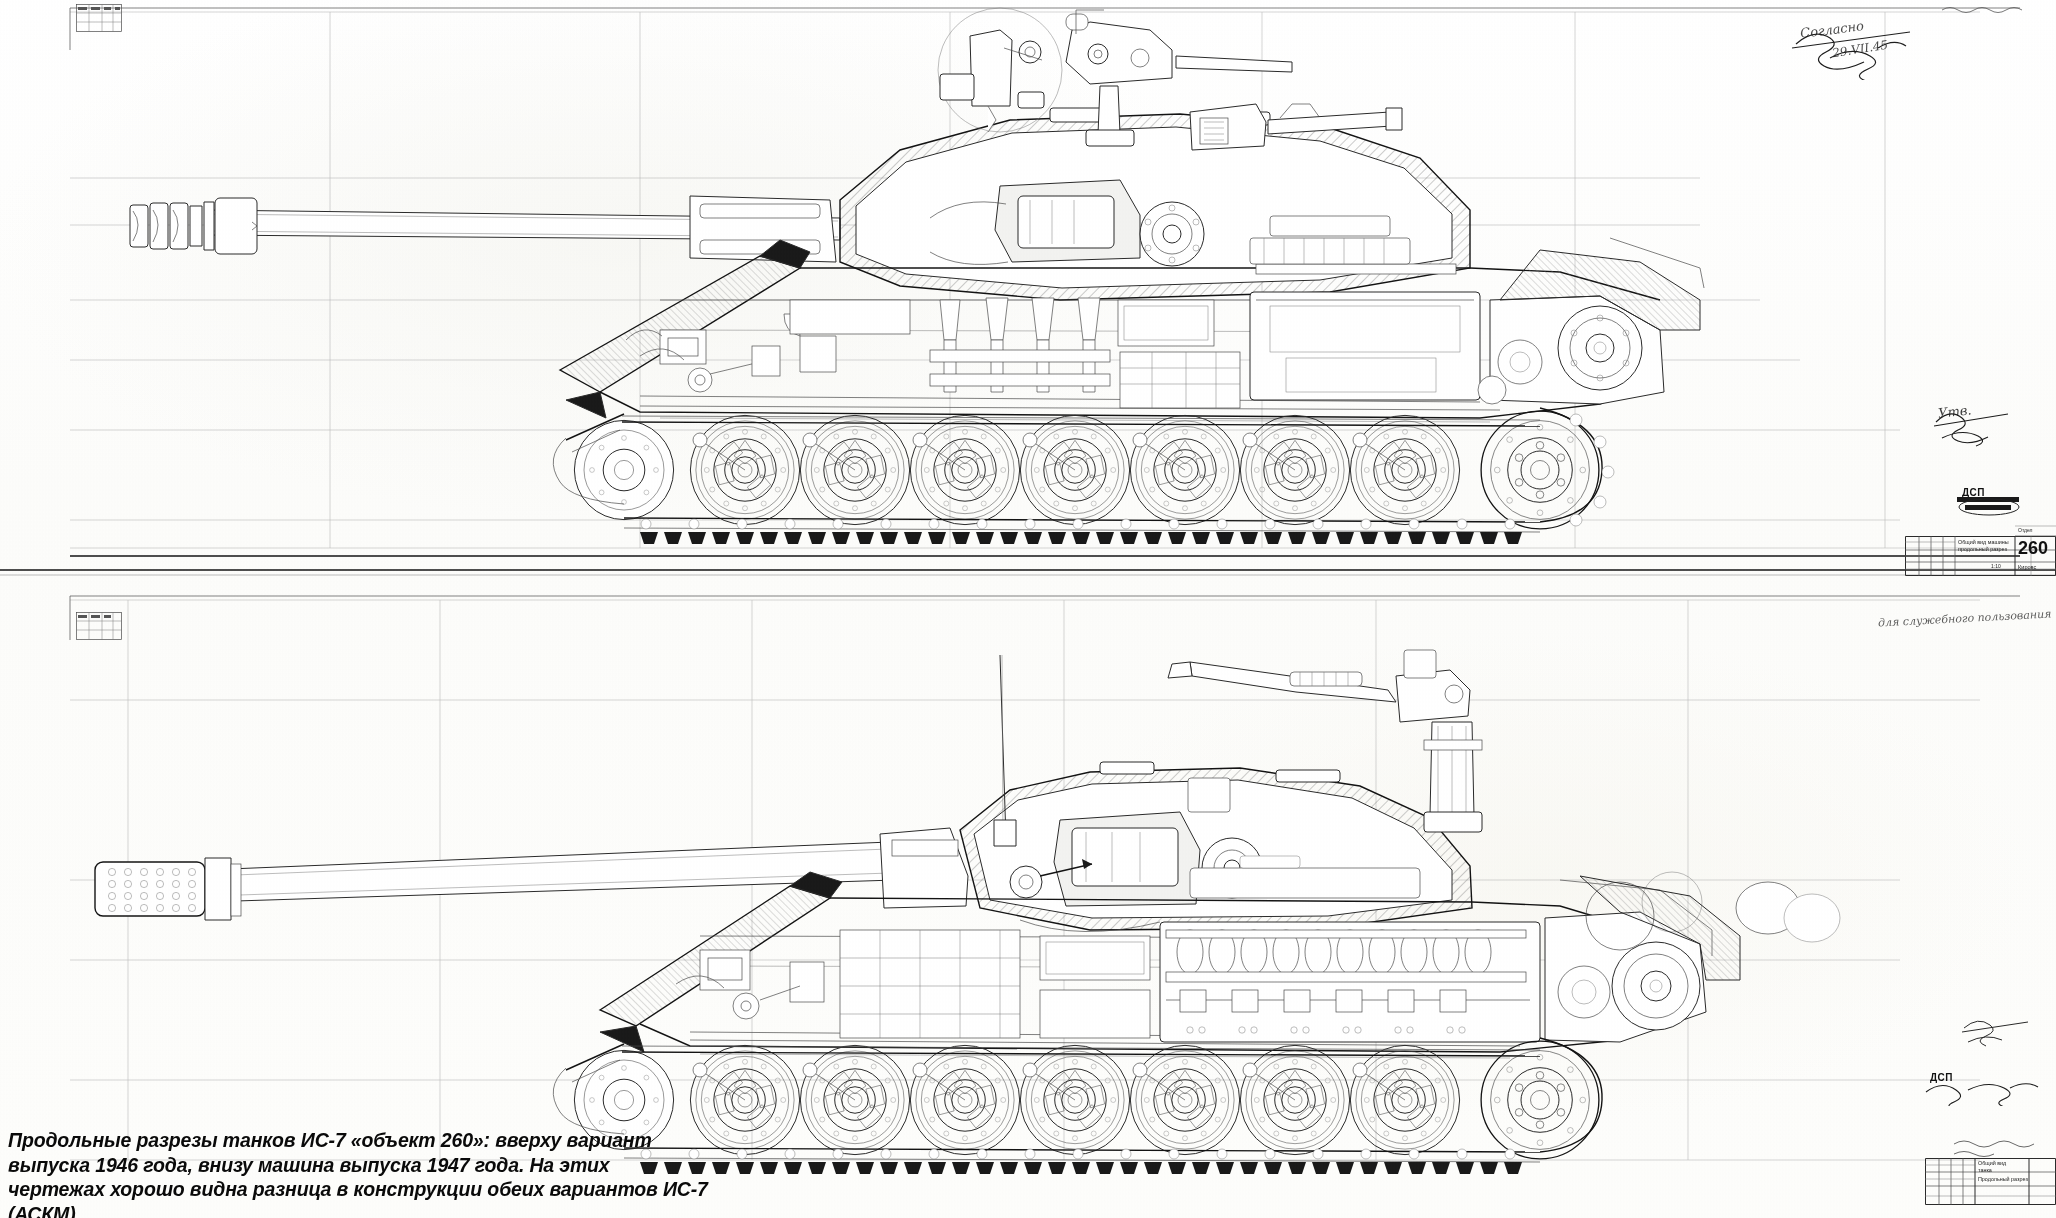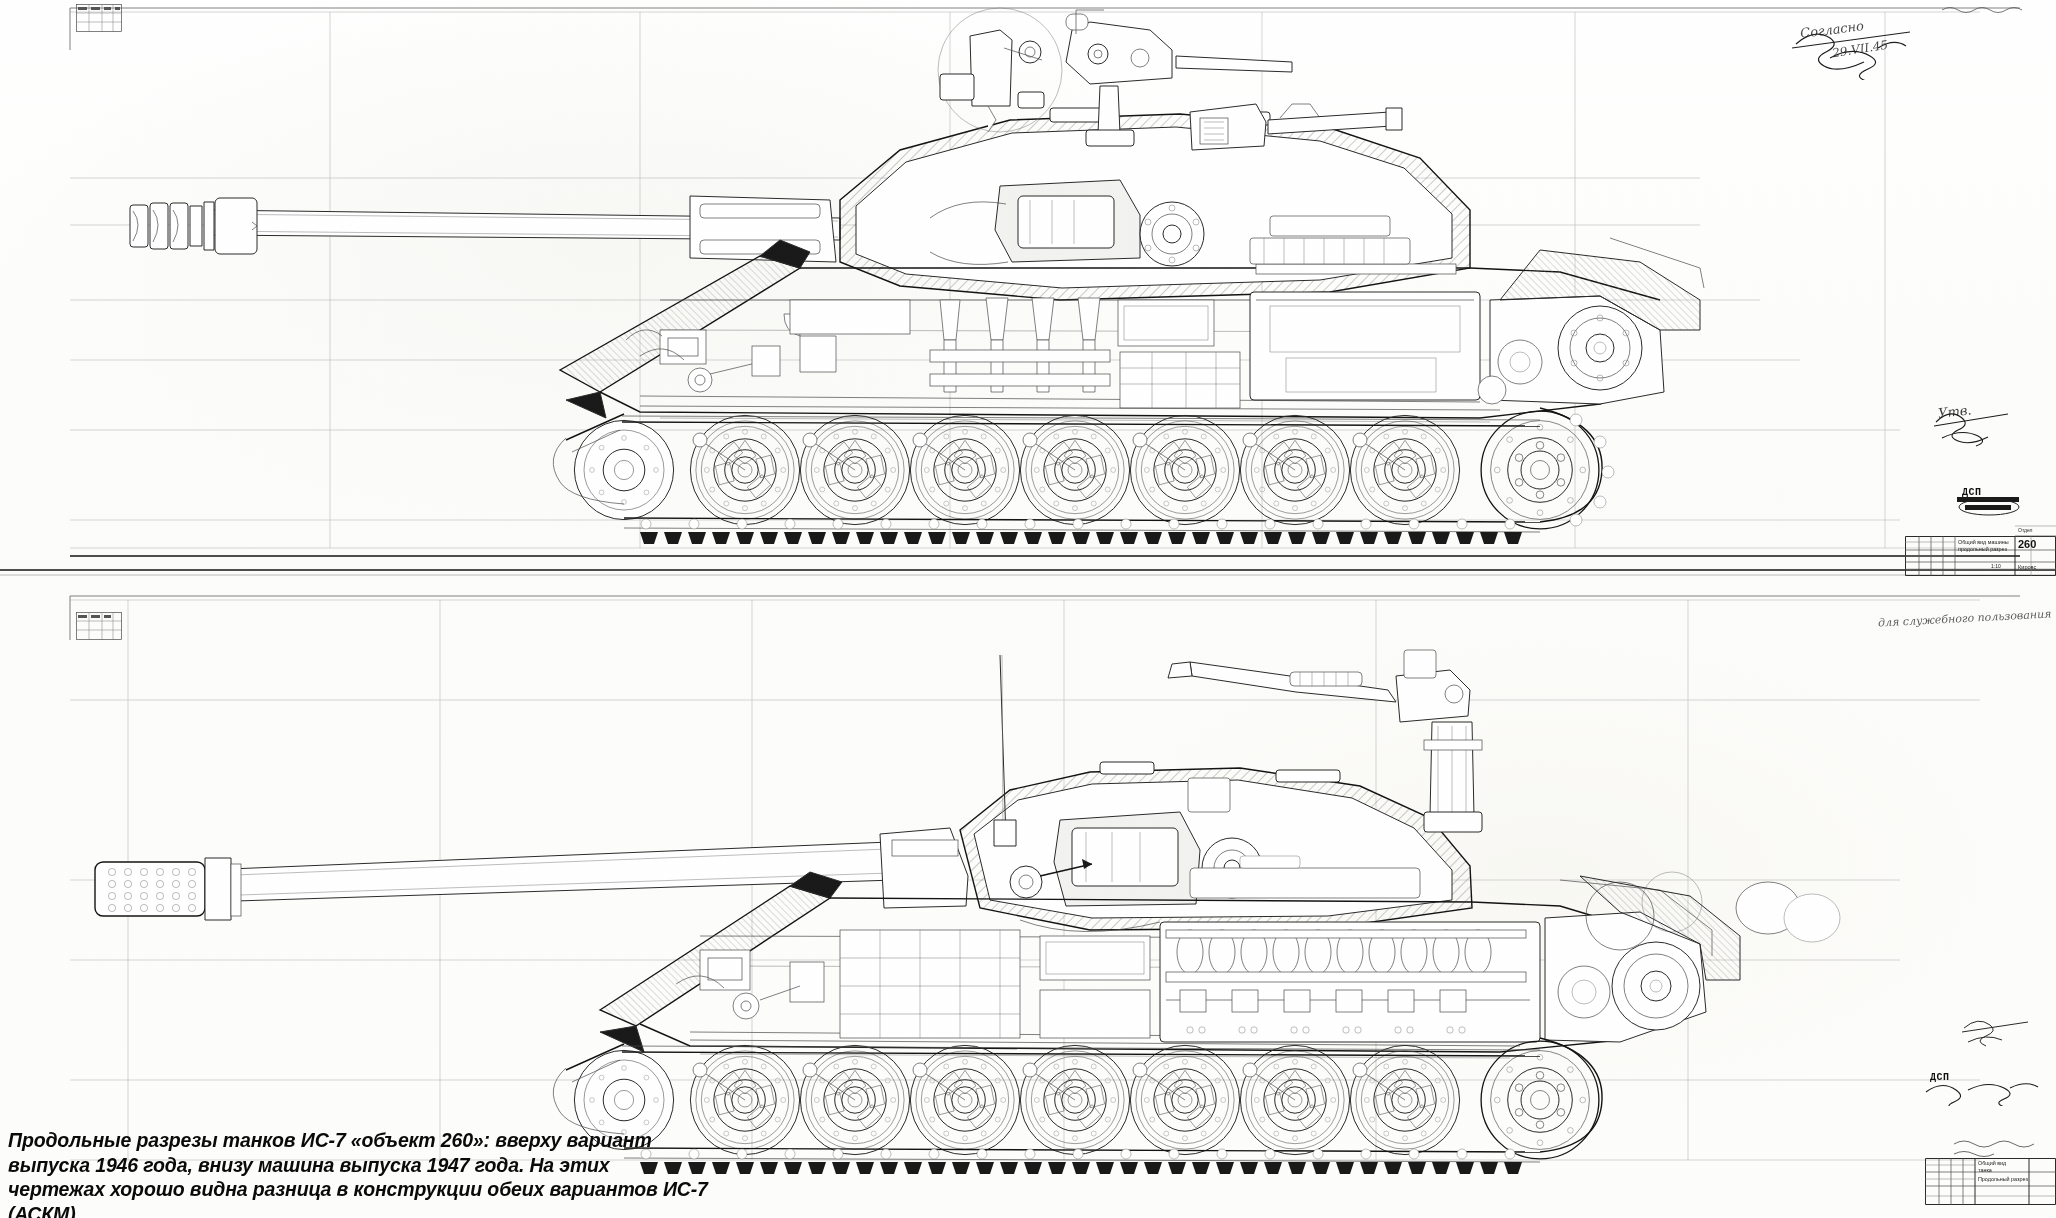--- a/index.html
+++ b/index.html
@@ -39,29 +39,29 @@
   
   #caption{position:absolute;left:8px;top:1128px;width:700px;
      font-family:"Liberation Sans",sans-serif;
      font-size:19.5px;line-height:24.5px;font-weight:bold;font-style:italic;
      color:#0a0a0a;letter-spacing:-.15px;}
 
   
   .tb{position:absolute;}
   .tb .cellTxt{font-size:5.4px;color:#1c1c1c;line-height:6px;
      font-family:"Liberation Sans",sans-serif;white-space:nowrap;}
-  .tb .big{font-size:11px;font-weight:bold;color:#111;}
+  .tb .big{font-size:18px;font-weight:bold;color:#111;}
 
   
   .minigrid{position:absolute;}
 
   
   .hand{position:absolute;font-family:"DejaVu Serif",serif;font-style:italic;
      color:#1b1b1b;white-space:nowrap;}
-  .stamp{position:absolute;font-family:Liberation Mono, monospace;
+  .stamp{position:absolute;font-family:Liberation Sans, sans-serif;
      font-weight:bold;color:#111;}
 </style>
 </head>
 <body>
 
 <div id="page">
 
   <div class="paper-tint"></div>
 
   <svg class="drw" viewBox="0 0 2056 1218">

